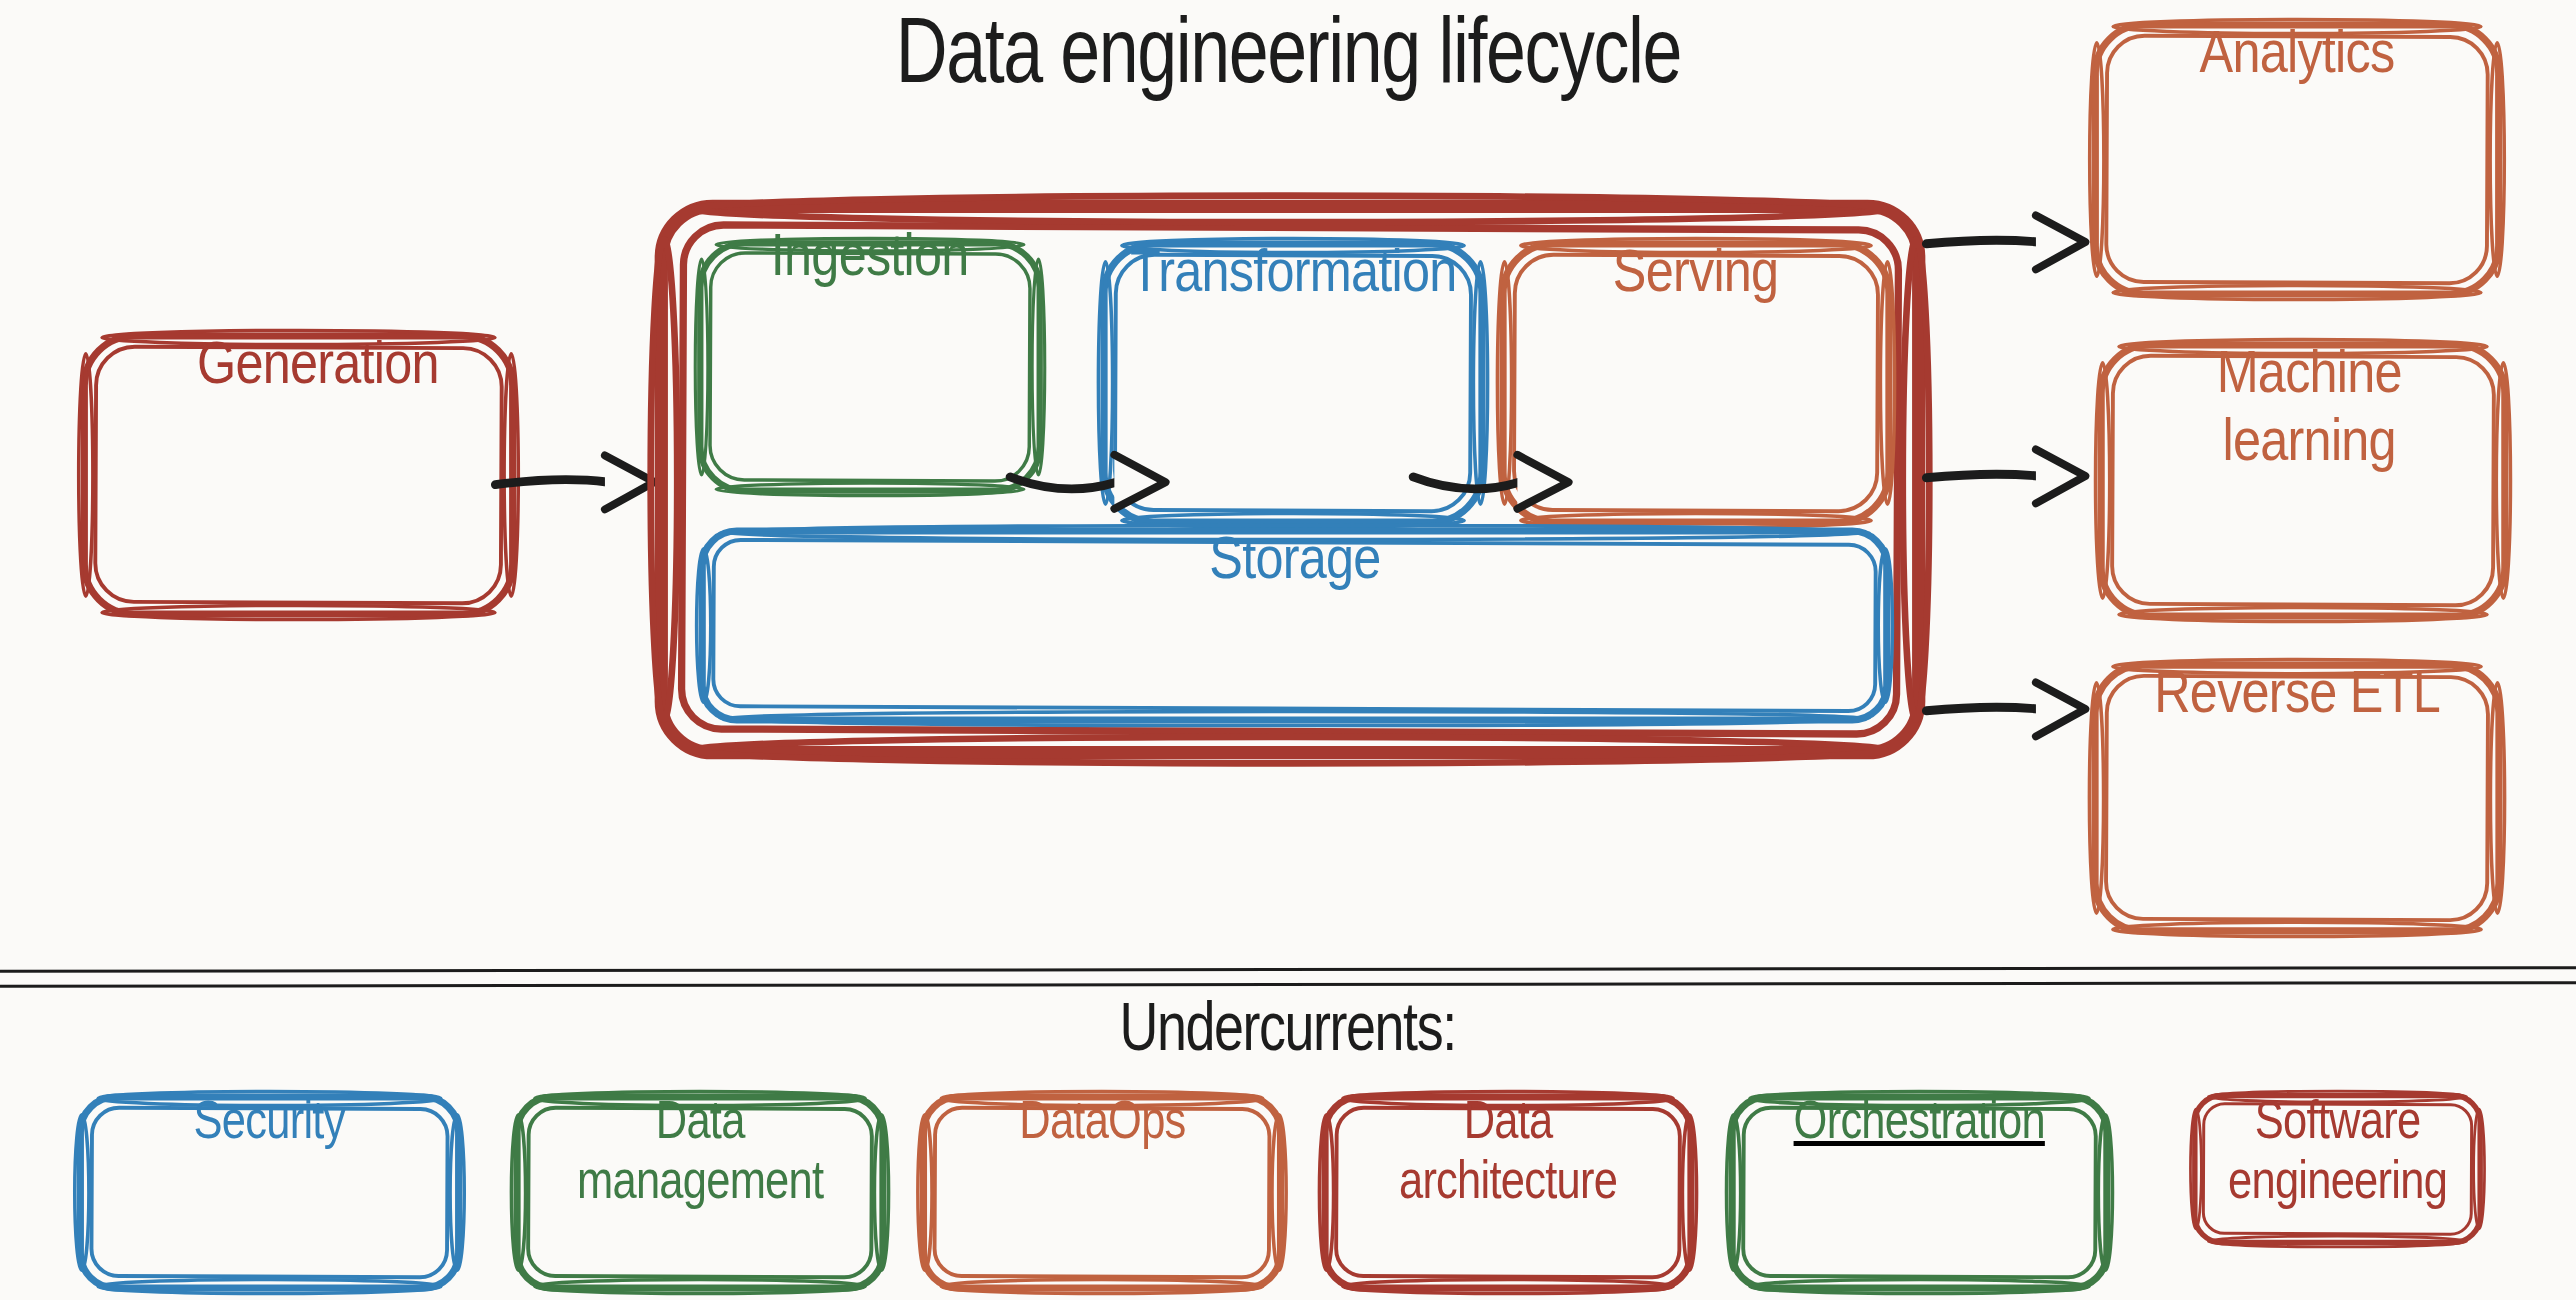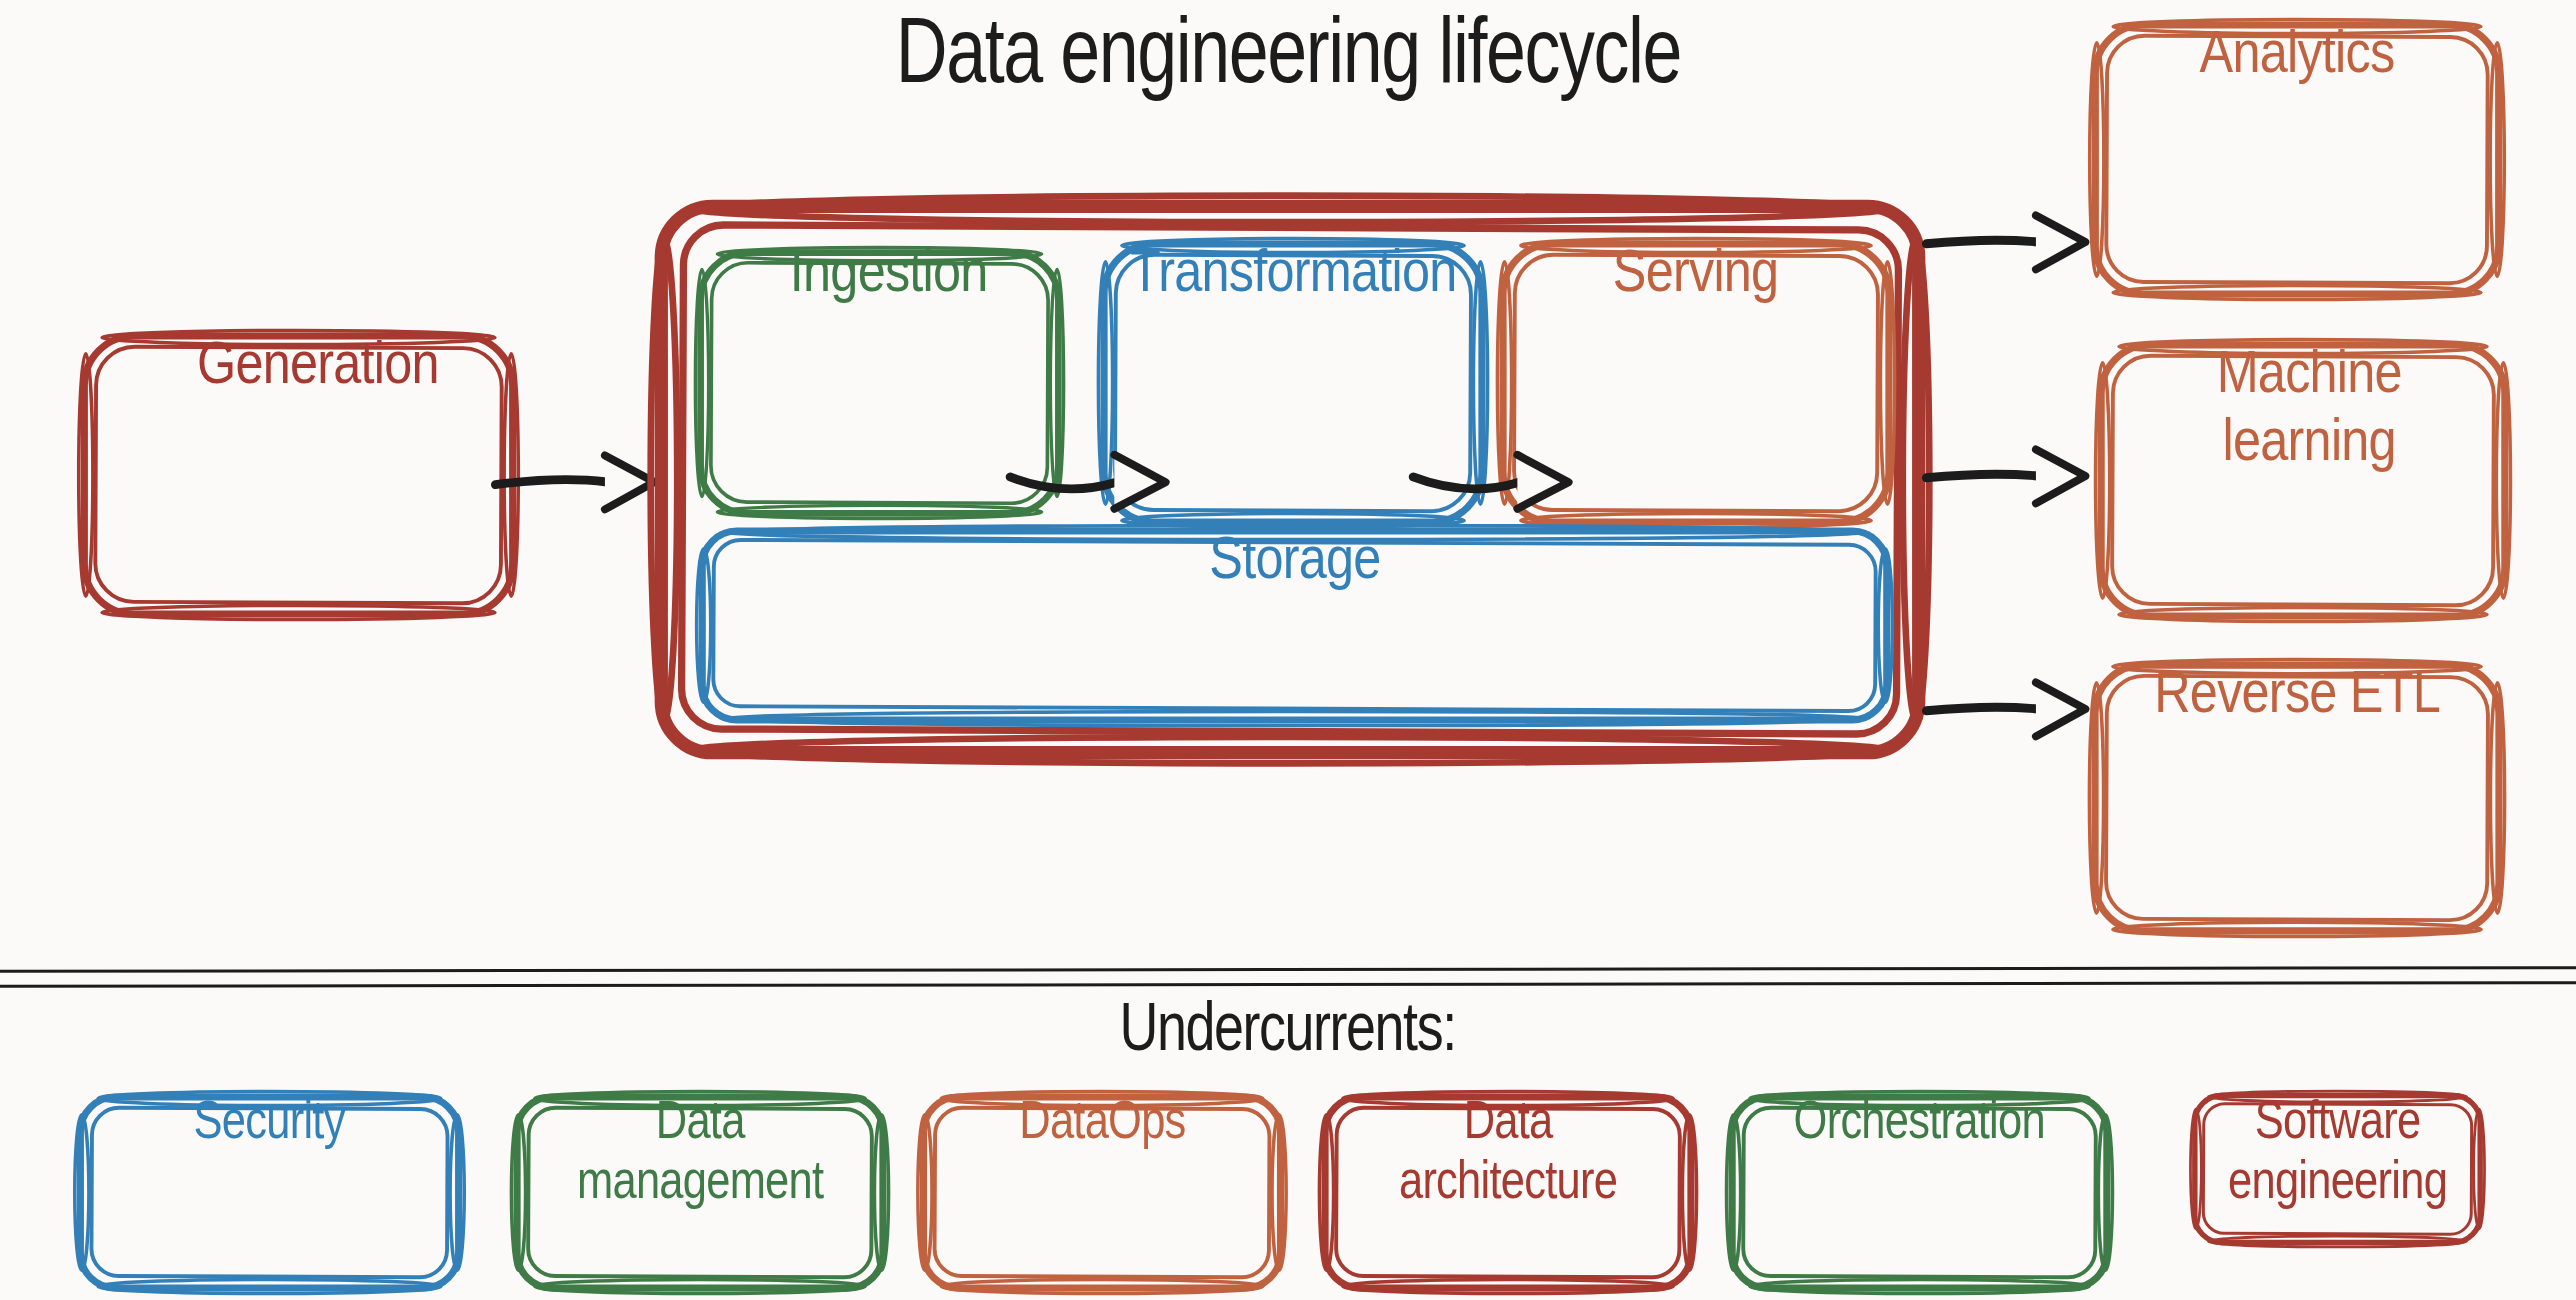--- a/index.html
+++ b/index.html
@@ -22,34 +22,34 @@
   svg.frame{position:absolute;inset:0;width:100%;height:100%;overflow:visible;}
   svg.frame rect,svg.frame ellipse{fill:none;stroke:var(--c);stroke-linecap:round;}
   .lbl{position:relative;z-index:2;color:var(--c);font-size:60px;line-height:1.14;
        letter-spacing:-0.9px;text-align:center;white-space:pre-line;
        transform:scaleX(.84);transform-origin:center;}
   .under .lbl{font-size:53px;transform:scaleX(.82);}
 
   
   #gen {left:58px;   top:329px; width:442px;  height:292px;padding-left:39px;}
   #core{left:648px;  top:193px; width:1284px; height:573px;}
-  #ing {left:694px;  top:237px; width:352px;  height:292px;padding-left:19px;}
+  #ing {left:694px;  top:221px; width:352px;  height:292px;}
   #tra {left:1097px; top:237px; width:392px;  height:292px;}
   #ser {left:1496px; top:237px; width:400px;  height:292px;}
   #sto {left:694px;  top:524px; width:1201px; height:203px;}
   #out0{left:2088px; top:17.7px;  width:418px;  height:283px;}
   #out1{left:2088px; top:338px; width:418px;  height:285px;padding-left:12px;}
   #out2{left:2088px; top:658px; width:418px;  height:280px;}
 
   
   #u0{left:73px;   top:1090px; width:393px; height:205px;}
   #u1{left:510px;  top:1090px; width:380px; height:205px;}
   #u2{left:916px; top:1090px; width:372px; height:205px;}
   #u3{left:1318px; top:1090px; width:380px; height:205px;}
-  #u4{left:1725px; top:1090px; width:389px; height:205px;}
+  #u4{left:1725px; top:1090px; width:389px; height:205px;text-decoration:underline;}
   #u5{left:2145px; top:1090px; width:385px; height:158px;}
 
   .arrow{position:absolute;width:168px;height:106px;overflow:visible;}
   .arrow .shaft{fill:none;stroke:var(--c-ink,#1c1c1c);stroke-width:10;stroke-linecap:round;}
   .arrow .head{fill:var(--c-paper,#FBFAF8);stroke:var(--c-ink,#1c1c1c);stroke-width:9;
                stroke-linejoin:round;stroke-linecap:round;}
   #a1{left:490px;top:429px;} #a2{left:1003px;top:431px;} #a3{left:1406px;top:431px;}
   #a4{left:1921px;top:189px;} #a5{left:1921px;top:423px;} #a6{left:1921px;top:656px;}
 
   .divider{position:absolute;left:0;top:968px;width:2576px;height:11.5px;

